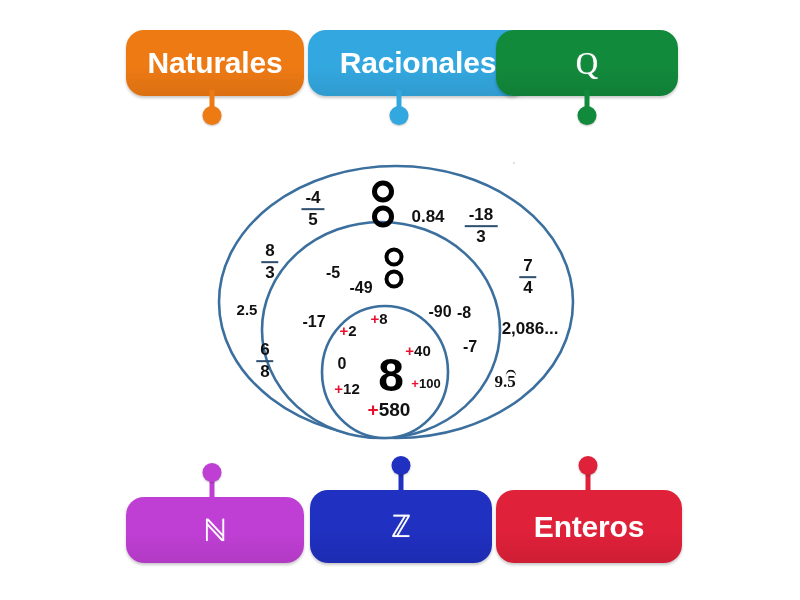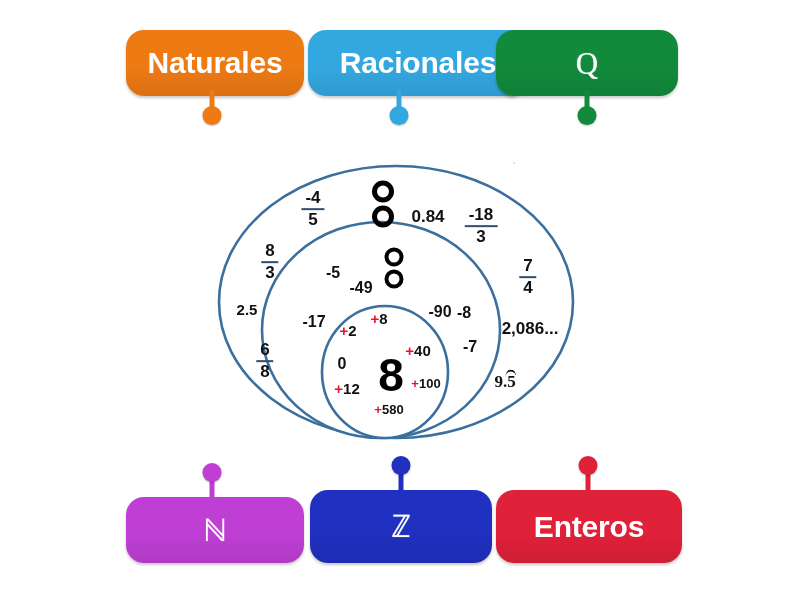--- a/index.html
+++ b/index.html
@@ -102,21 +102,21 @@
       <div class="val" style="left: 440px; top: 286px; font-size: 16px; margin-top: 26px;">-90</div>
       <div class="val" style="left: 314px; top: 322px; font-size: 16px;">-17</div>
       <div class="val" style="left: 464px; top: 313px; font-size: 16px;">-8</div>
       <div class="val" style="left: 470px; top: 347px; font-size: 16px;">-7</div>
       <div class="val" style="left: 379px; top: 318px; font-size: 15px;"><span class="plus">+</span>8</div>
       <div class="val" style="left: 348px; top: 330px; font-size: 15px;"><span class="plus">+</span>2</div>
       <div class="val" style="left: 418px; top: 332px; font-size: 15px; margin-top: 18px;"><span class="plus">+</span>40</div>
       <div class="val" style="left: 342px; top: 364px; font-size: 16px;">0</div>
       <div class="val" style="left: 347px; top: 388px; font-size: 15px;"><span class="plus">+</span>12</div>
       <div class="val" style="left: 426px; top: 383px; font-size: 13px;"><span class="plus">+</span>100</div>
-      <div class="val" style="left: 389px; top: 409px; font-size: 13px;"><span class="plus">+</span>580</div>
+      <div class="val" style="left: 389px; top: 409px; font-size: 19px;"><span class="plus">+</span>580</div>
       <div class="frac" style="left: 313px; top: 209px; font-size: 17px;">
         <span class="num">-4</span>
         <span class="den">5</span>
       </div>
       <div class="frac" style="left: 270px; top: 262px; font-size: 17px;">
         <span class="num">8</span>
         <span class="den">3</span>
       </div>
       <div class="frac" style="left: 265px; top: 361px; font-size: 17px;">
         <span class="num">6</span>

